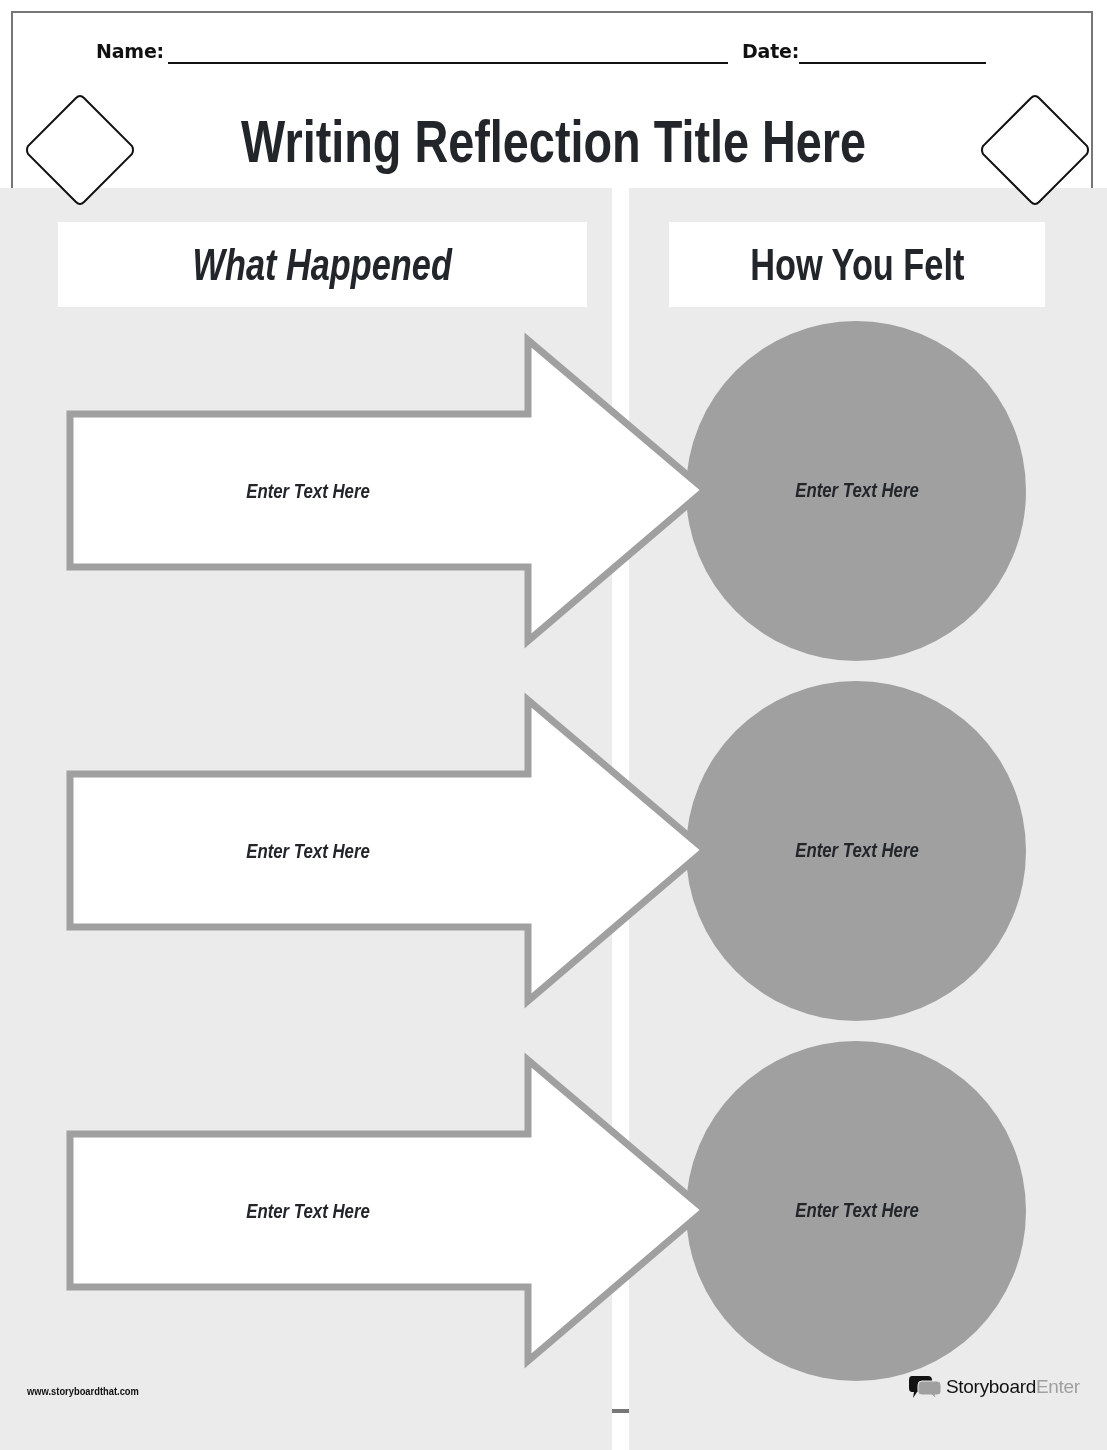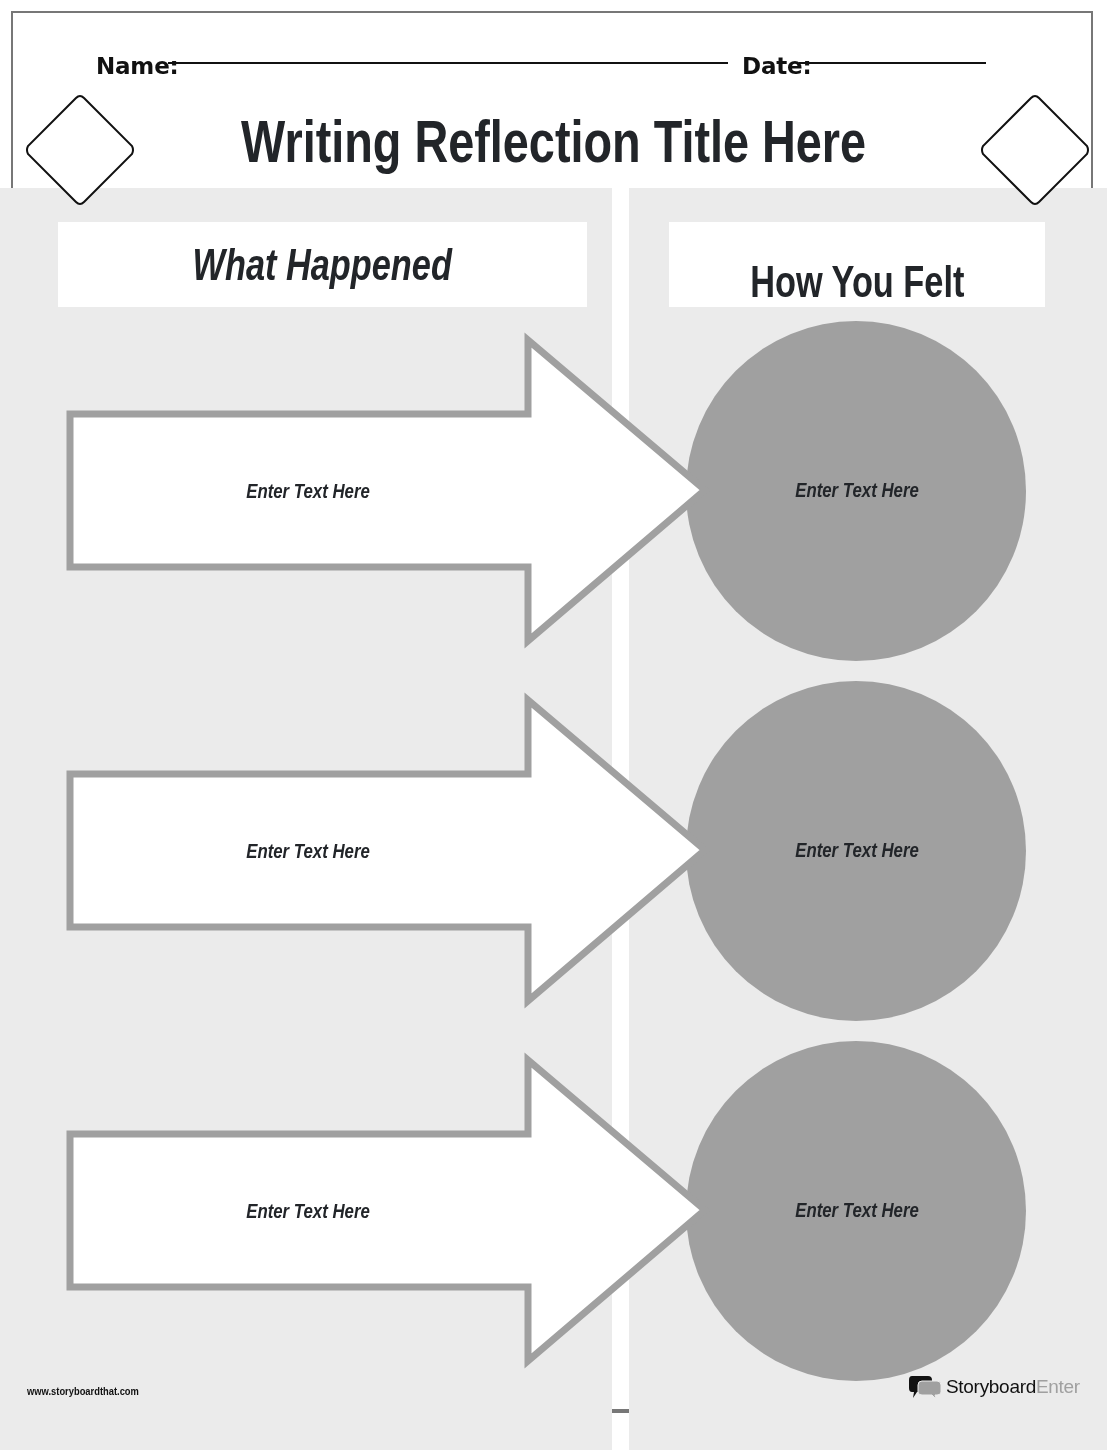--- a/index.html
+++ b/index.html
@@ -8,21 +8,21 @@
     background: #ffffff;
     font-family: "Liberation Sans", "DejaVu Sans", sans-serif;
     color: #222529;
   }
   .header-frame {
     position: absolute; left: 11px; top: 11px; width: 1082px; height: 1400px;
     border: 2px solid #777777; box-sizing: border-box; background: #ffffff;
   }
   .name-row { position: absolute; top: 40px; left: 0; width: 1107px; height: 30px; }
   .field-label {
-    position: absolute; top: 13px; font-weight: bold; font-size: 23px; color: #111;
+    position: absolute; top: 0; font-weight: bold; font-size: 19px; color: #111;
     font-family: "DejaVu Sans", sans-serif; letter-spacing: -0.2px;
   }
   .field-line { position: absolute; top: 22px; height: 0; border-top: 2px solid #111; }
 
   .title {
     position: absolute; left: 0; width: 1107px; top: 106px; text-align: center;
     font-size: 60px; font-weight: bold; line-height: 72px; color: #222529;
     transform: scaleX(0.78); transform-origin: 554px 50%;
     letter-spacing: 0px;
   }
@@ -75,21 +75,21 @@
 <svg class="diamond" style="left:24px; top:94px;" viewBox="0 0 112 112">
   <path d="M56 2 Q58 2 60 4 L108 52 Q110 56 108 60 L60 108 Q56 112 52 108 L4 60 Q2 56 4 52 L52 4 Q54 2 56 2 Z" fill="#ffffff" stroke="#111" stroke-width="2"></path>
 </svg>
 <svg class="diamond" style="left:979px; top:94px;" viewBox="0 0 112 112">
   <path d="M56 2 Q58 2 60 4 L108 52 Q110 56 108 60 L60 108 Q56 112 52 108 L4 60 Q2 56 4 52 L52 4 Q54 2 56 2 Z" fill="#ffffff" stroke="#111" stroke-width="2"></path>
 </svg>
 
 <div class="col-header" style="left:58px; width:529px;font-style:italic;">
   <span>What Happened</span>
 </div>
-<div class="col-header" style="left:669px; width:376px;align-items:flex-end;">
+<div class="col-header" style="left:669px; width:376px;">
   <span>How You Felt</span>
 </div>
 
 <svg class="shape-layer" viewBox="0 0 1107 1450">
   <circle cx="856" cy="491" r="170" fill="#a0a0a0"></circle>
   <circle cx="856" cy="851" r="170" fill="#a0a0a0"></circle>
   <circle cx="856" cy="1211" r="170" fill="#a0a0a0"></circle>
 
   <polygon points="70,414 528,414 528,340 705,490 528,641 528,567 70,567" fill="#ffffff" stroke="#a0a0a0" stroke-width="7" stroke-linejoin="miter"></polygon>
   <polygon points="70,774 528,774 528,700 705,850 528,1001 528,927 70,927" fill="#ffffff" stroke="#a0a0a0" stroke-width="7" stroke-linejoin="miter"></polygon>

